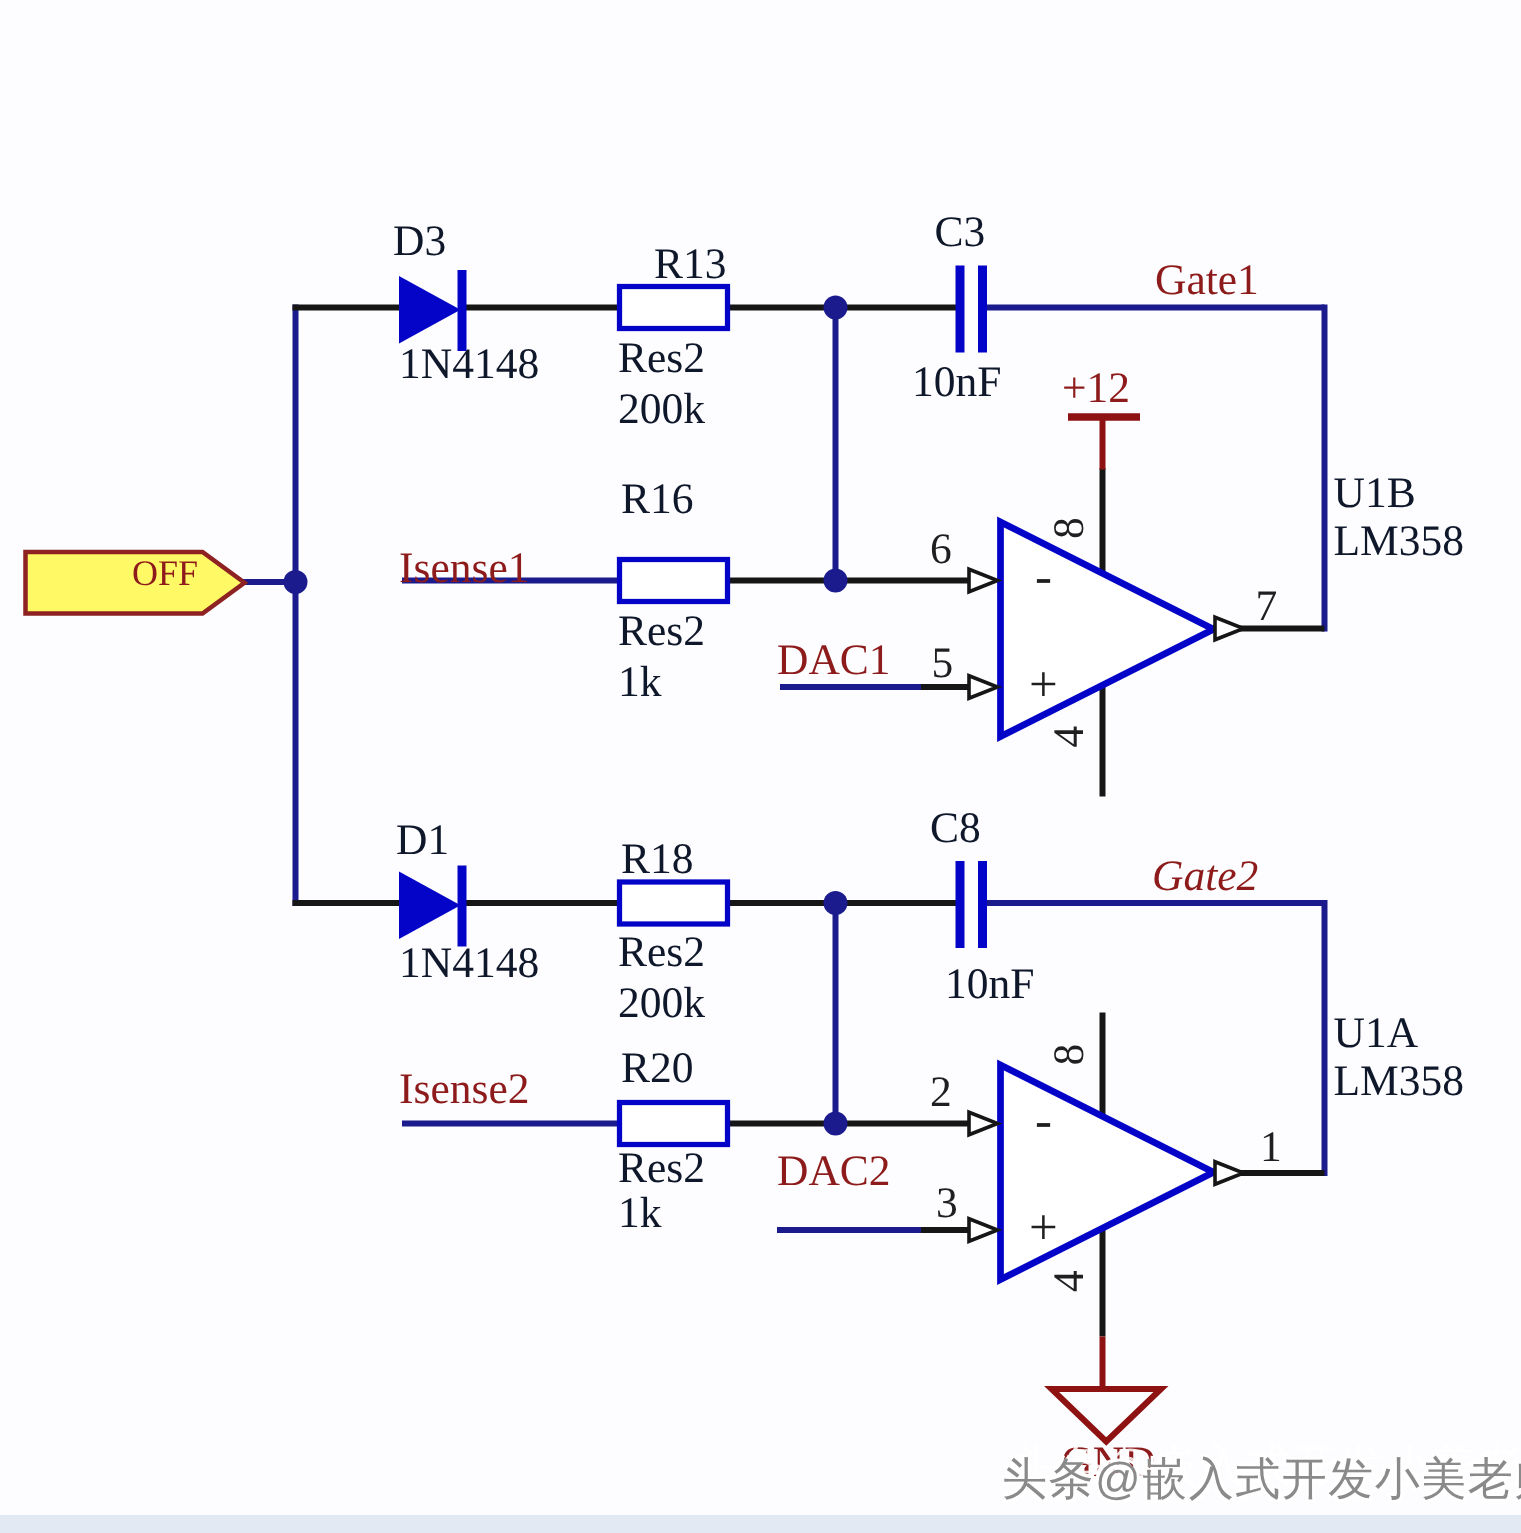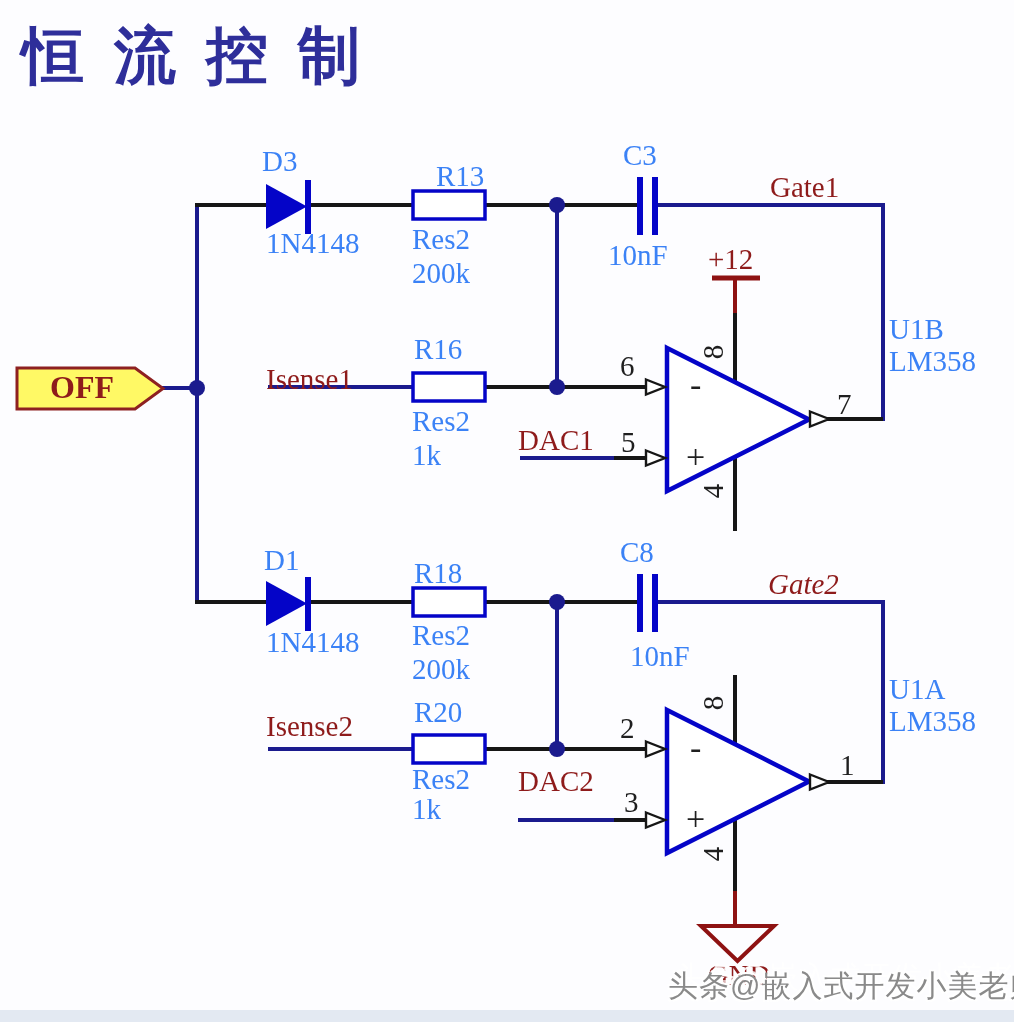--- a/index.html
+++ b/index.html
@@ -7,41 +7,40 @@
     position:relative;width:1014px;height:1022px;background:#fdfdff;
     overflow:hidden;font-family:"Liberation Serif","DejaVu Serif",serif;
   }
   #title{
     position:absolute;left:22px;top:14px;margin:0;
     font-size:62px;font-weight:bold;letter-spacing:30px;color:#2e2e9a;
     font-family:"Liberation Serif","DejaVu Serif",serif;white-space:nowrap;
   }
   svg.schem{position:absolute;left:0;top:0;}
   .lbl{position:absolute;white-space:nowrap;font-size:29px;line-height:1.1;}
-  .des{color:#3b82f6;}          
+  .des{color:#0f172a;}          
   .net{color:#8e1b1b;}          
   .pin{color:#1f1f1f;}          
   .rot{transform:translate(-50%,-50%) rotate(-90deg);}
   .sign{font-size:34px;}
-  #off-label{font-size:32px;font-weight:bold;}
+  #off-label{font-size:24px;font-weight:normal;margin-left:38px;}
   #gnd-label{transform:translateX(-50%);}
   #watermark{
     position:absolute;left:668px;top:966px;width:348px;
     font-size:30px;color:#8a8a8a;letter-spacing:1px;white-space:nowrap;
     font-family:"Liberation Sans","DejaVu Sans",sans-serif;
     text-shadow:-2px -2px 0 #fff,2px -2px 0 #fff,-2px 2px 0 #fff,2px 2px 0 #fff,7px -9px 0 rgba(255,255,255,.85);
   }
   #bottom-strip{position:absolute;left:0;top:1010px;width:1014px;height:12px;background:#e3e9f2;}
 </style>
 </head>
 <body>
 
 <div id="stage">
 
-  <h1 id="title">恒流控制</h1>
 
   <svg class="schem" width="1014" height="1022" viewBox="0 0 1014 1022">
 
     <g stroke="#1b1b8e" stroke-width="4" fill="none">
       <path d="M157,388 H197"></path>
       <path d="M197,203 V604"></path>
       <path d="M557,205 V387"></path>
       <path d="M657,205 H883"></path>
       <path d="M883,203 V421"></path>
       <path d="M268,387 H413"></path>
@@ -130,21 +129,21 @@
   <span class="lbl des" style="left:262px;top:146px;">D3</span>
   <span class="lbl des" style="left:266px;top:228px;">1N4148</span>
   <span class="lbl des" style="left:436px;top:161px;">R13</span>
   <span class="lbl des" style="left:412px;top:224px;">Res2</span>
   <span class="lbl des" style="left:412px;top:258px;">200k</span>
   <span class="lbl des" style="left:623px;top:140px;">C3</span>
   <span class="lbl des" style="left:608px;top:240px;">10nF</span>
   <span class="lbl net" style="left:770px;top:172px;">Gate1</span>
   <span class="lbl net" style="left:708px;top:244px;">+12</span>
   <span class="lbl net" style="left:266px;top:364px;">Isense1</span>
-  <span class="lbl des" style="left:414px;top:334px;">R16</span>
+  <span class="lbl des" style="left:414px;top:318px;">R16</span>
   <span class="lbl des" style="left:412px;top:406px;">Res2</span>
   <span class="lbl des" style="left:412px;top:440px;">1k</span>
   <span class="lbl net" style="left:518px;top:425px;">DAC1</span>
   <span class="lbl pin" style="left:620px;top:351px;">6</span>
   <span class="lbl pin" style="left:621px;top:427px;">5</span>
   <span class="lbl pin" style="left:837px;top:389px;">7</span>
   <span class="lbl pin rot" style="left:714px;top:352px;">8</span>
   <span class="lbl pin rot" style="left:714px;top:491px;">4</span>
   <span class="lbl pin sign" style="left:690px;top:366px;">-</span>
   <span class="lbl pin sign" style="left:686px;top:438px;">+</span>

